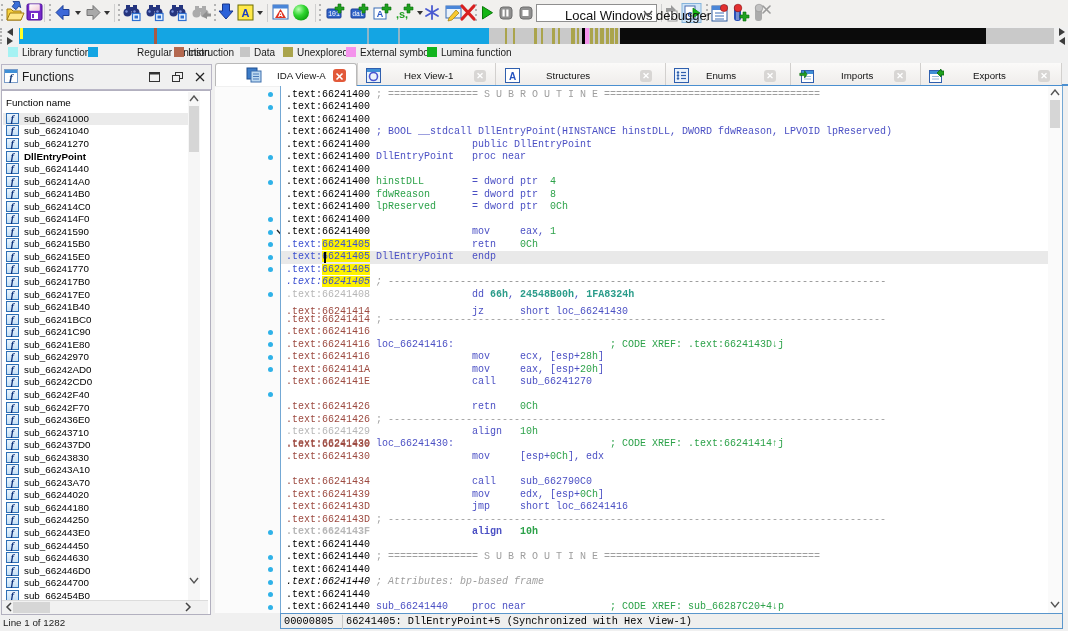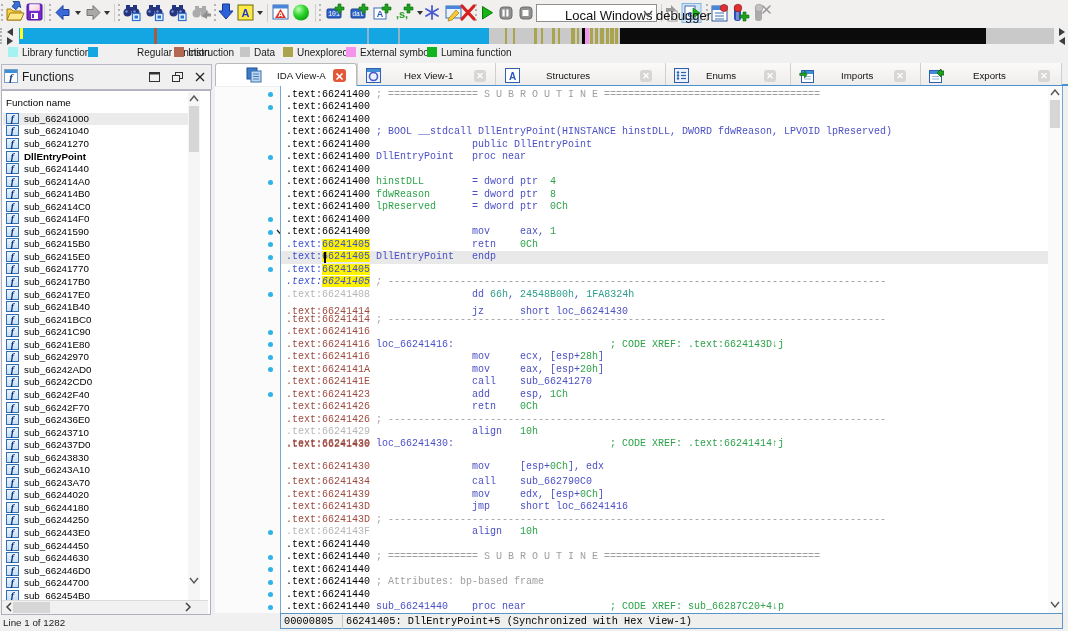--- a/index.html
+++ b/index.html
@@ -32,21 +32,21 @@
 #listing{left:281px;top:86px;width:767px;height:527px;background:#fff;overflow:hidden;}
 .ln{position:absolute;left:0;width:767px;padding-left:5px;box-sizing:border-box;height:12.5px;font-family:"Liberation Mono",monospace;
 font-size:10px;line-height:12.5px;white-space:pre;color:#000;}
 .dot{position:absolute;left:268px;width:5px;height:5px;border-radius:50%;background:#2fb2e8;}
 .c1{color:#4b50c4;} 
 .c2{color:#2da24a;} 
 .c3{color:#9d4a40;} 
 .c4{color:#9e9e9e;} 
 .c5{color:#b6b6b6;} 
 .c6{color:#3b4fd0;} 
-.c7{color:#2b9c8a;}
+.c7{color:#2b9c8a;font-weight:bold;}
 mark{background:#fef200;color:inherit;}
 
 .sb{background:#d6d6d6;}
 
 #rstatus{left:280px;top:613px;width:783px;height:16px;background:#efefee;border:1px solid #5a96cc;box-sizing:border-box;
 font-family:"Liberation Mono",monospace;font-size:10.3px;color:#000;white-space:pre;}
 </style></head>
 <body>
 <div id="stage">
 <div class="a" id="toolbar"></div>
@@ -571,36 +571,35 @@
 <div class="ln" style="top:177.5px;"><span class="c6">.text:<mark>66241405</mark></span> </div>
 <div class="ln" style="top:190.0px;font-style:italic;"><span class="c6">.text:<mark>66241405</mark></span> <span class="c4">; -----------------------------------------------------------------------------------</span></div>
 <div class="ln" style="top:202.5px;"><span class="c5">.text:66241408</span>                 <span class="c1">dd </span><span class="c7">66h</span><span class="c1">, </span><span class="c7">24548B00h</span><span class="c1">, </span><span class="c7">1FA8324h</span></div>
 <div class="ln" style="top:228px;"><span class="c3">.text:66241414</span> <span class="c4">; -----------------------------------------------------------------------------------</span></div>
 <div class="ln" style="top:220px;"><span class="c3">.text:66241414</span>                 <span class="c1">jz</span>      <span class="c1">short loc_66241430</span></div>
 <div class="ln" style="top:240.0px;"><span class="c3">.text:66241416</span> </div>
 <div class="ln" style="top:252.5px;"><span class="c3">.text:66241416</span> <span class="c1">loc_66241416:</span>                          <span class="c2">; CODE XREF: .text:6624143D↓j</span></div>
 <div class="ln" style="top:265.0px;"><span class="c3">.text:66241416</span>                 <span class="c1">mov</span>     <span class="c1">ecx, [esp+</span><span class="c2">28h</span><span class="c1">]</span></div>
 <div class="ln" style="top:277.5px;"><span class="c3">.text:6624141A</span>                 <span class="c1">mov</span>     <span class="c1">eax, [esp+</span><span class="c2">20h</span><span class="c1">]</span></div>
 <div class="ln" style="top:290.0px;"><span class="c3">.text:6624141E</span>                 <span class="c1">call</span>    <span class="c1">sub_66241270</span></div>
-<div class="ln" style="top:302.5px;"><span class="c3">.text:66241423</span>                 <span class="c1">add</span>     <span class="c1">esp, </span><span class="c2">1Ch</span></div>
 <div class="ln" style="top:315.0px;"><span class="c3">.text:66241426</span>                 <span class="c1">retn</span>    <span class="c2">0Ch</span></div>
 <div class="ln" style="top:327.5px;"><span class="c3">.text:66241426</span> <span class="c4">; -----------------------------------------------------------------------------------</span></div>
 <div class="ln" style="top:340.0px;"><span class="c5">.text:66241429</span>                 <span class="c1">align</span>   <span class="c2">10h</span></div>
 <div class="ln" style="top:352.5px;"><span class="c3">.text:66241430</span> </div>
 <div class="ln" style="top:352px;"><span class="c3">.text:66241430</span> <span class="c1">loc_66241430:</span>                          <span class="c2">; CODE XREF: .text:66241414↑j</span></div>
-<div class="ln" style="top:375px;"><span class="c3">.text:66241430</span>                 <span class="c1">mov</span>     <span class="c1">[esp+</span><span class="c2">0Ch</span><span class="c1">], edx</span></div>
+<div class="ln" style="top:365px;"><span class="c3">.text:66241430</span>                 <span class="c1">mov</span>     <span class="c1">[esp+</span><span class="c2">0Ch</span><span class="c1">], edx</span></div>
 <div class="ln" style="top:390.0px;"><span class="c3">.text:66241434</span>                 <span class="c1">call</span>    <span class="c1">sub_662790C0</span></div>
 <div class="ln" style="top:402.5px;"><span class="c3">.text:66241439</span>                 <span class="c1">mov</span>     <span class="c1">edx, [esp+</span><span class="c2">0Ch</span><span class="c1">]</span></div>
 <div class="ln" style="top:415.0px;"><span class="c3">.text:6624143D</span>                 <span class="c1">jmp</span>     <span class="c1">short loc_66241416</span></div>
 <div class="ln" style="top:427.5px;"><span class="c3">.text:6624143D</span> <span class="c4">; -----------------------------------------------------------------------------------</span></div>
-<div class="ln" style="top:440.0px;"><span class="c5">.text:6624143F</span>                 <span class="c1">align</span>   <span class="c2">10h</span></div>
+<div class="ln" style="top:440.0px;font-weight:bold;"><span class="c5">.text:6624143F</span>                 <span class="c1">align</span>   <span class="c2">10h</span></div>
 <div class="ln" style="top:452.5px;"><span style="color:#000">.text:66241440</span> </div>
 <div class="ln" style="top:465.0px;"><span style="color:#000">.text:66241440</span> <span class="c4">; =============== S U B R O U T I N E ====================================</span></div>
 <div class="ln" style="top:477.5px;"><span style="color:#000">.text:66241440</span> </div>
-<div class="ln" style="top:490.0px;"><span style="color:#000">.text:66241440</span> <span class="c4">; Attributes: bp-based frame</span></div>
+<div class="ln" style="top:490.0px;font-style:italic;"><span style="color:#000">.text:66241440</span> <span class="c4">; Attributes: bp-based frame</span></div>
 <div class="ln" style="top:502.5px;"><span style="color:#000">.text:66241440</span> </div>
 <div class="ln" style="top:515.0px;"><span style="color:#000">.text:66241440</span> <span class="c1">sub_66241440</span>    <span class="c1">proc near</span>              <span class="c2">; CODE XREF: sub_66287C20+4↓p</span></div>
 <div class="a" style="left:43.2px;top:166px;width:1.6px;height:10.5px;background:#000;"></div>
 </div>
 <div class="a" style="left:280px;top:86px;width:1px;height:527px;background:#74a8d4;"></div>
 <div class="a" style="left:1062px;top:86px;width:1px;height:527px;background:#74a8d4;"></div>
 <div class="a" style="left:1048px;top:86px;width:14px;height:527px;background:#fafafa;"></div>
 <svg class="a" width="10" height="8" style="left:1050px;top:89px">
       <path d="M1 6 L5 1 L9 6" fill="none" stroke="#555" stroke-width="1.4"></path>
     </svg>

